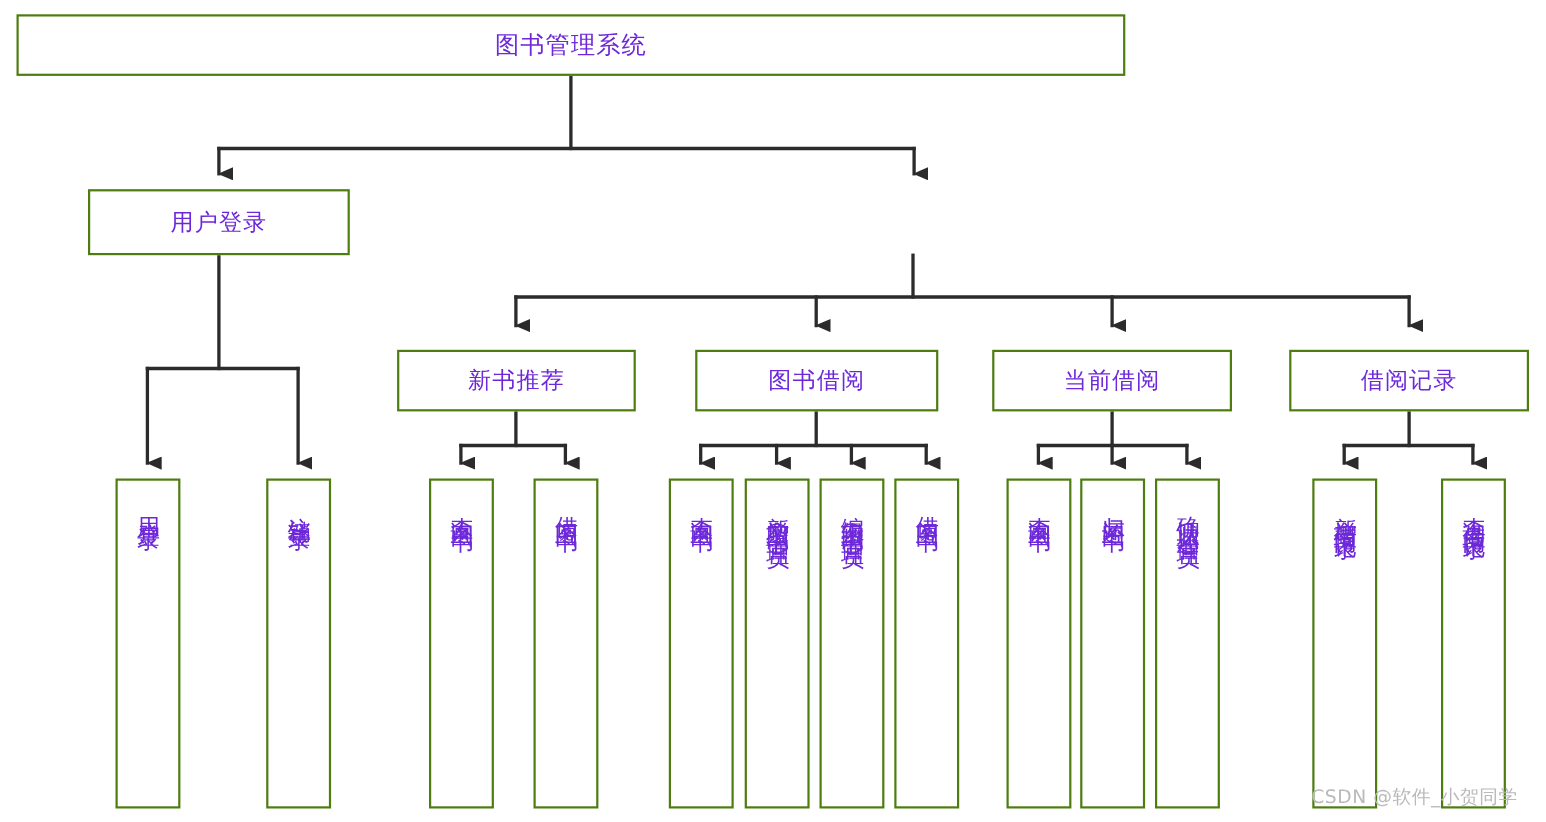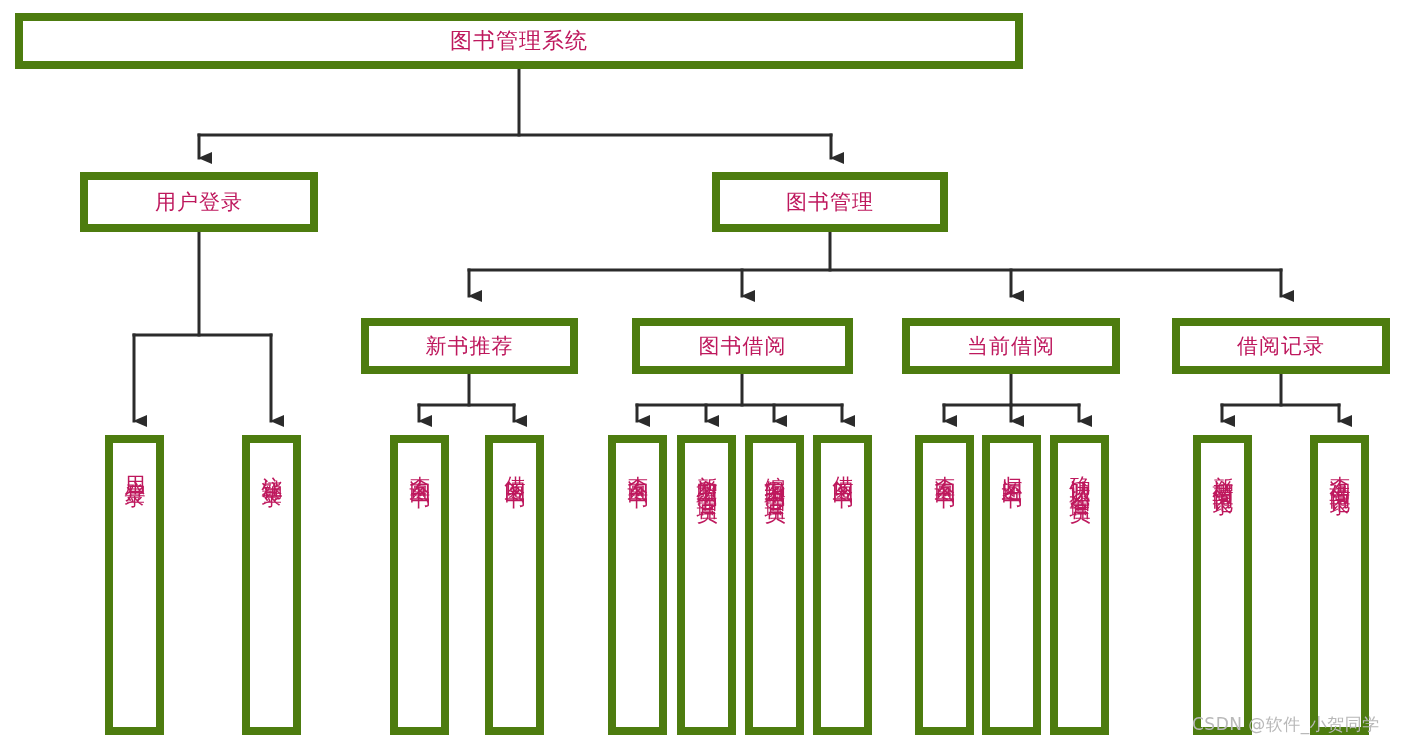--- a/index.html
+++ b/index.html
@@ -22,25 +22,25 @@
     left: 0;
     top: 0;
     width: 1405px;
     height: 747px;
     pointer-events: none;
   }
   .node {
     position: absolute;
     box-sizing: border-box;
     background: #ffffff;
-    border: 8px solid #4d7c0f;
+    border: 2px solid #4d7c0f;
     display: flex;
     align-items: center;
     justify-content: center;
-    color: #be185d;
+    color: #6d28d9;
   }
   .node.horiz {
     font-size: 21px;
     letter-spacing: 1px;
   }
   .node.vert {
     font-size: 21px;
     align-items: flex-start;
     justify-content: center;
     padding-top: 16px;
@@ -118,23 +118,20 @@
     </g>
   </svg>
 
   <div class="node horiz root" style="left:15px; top:13px; width:1008px; height:56px;">
     <span>图书管理系统</span>
   </div>
 
   <div class="node horiz" style="left:80px; top:172px; width:238px; height:60px;">
     <span>用户登录</span>
   </div>
-  <div class="node horiz" style="left:712px; top:172px; width:236px; height:60px;">
-    <span>图书管理</span>
-  </div>
 
   <div class="node horiz" style="left:361px; top:318px; width:217px; height:56px;">
     <span>新书推荐</span>
   </div>
   <div class="node horiz" style="left:632px; top:318px; width:221px; height:56px;">
     <span>图书借阅</span>
   </div>
   <div class="node horiz" style="left:1172px; top:318px; width:218px; height:56px;">
     <span>借阅记录</span>
   </div>

